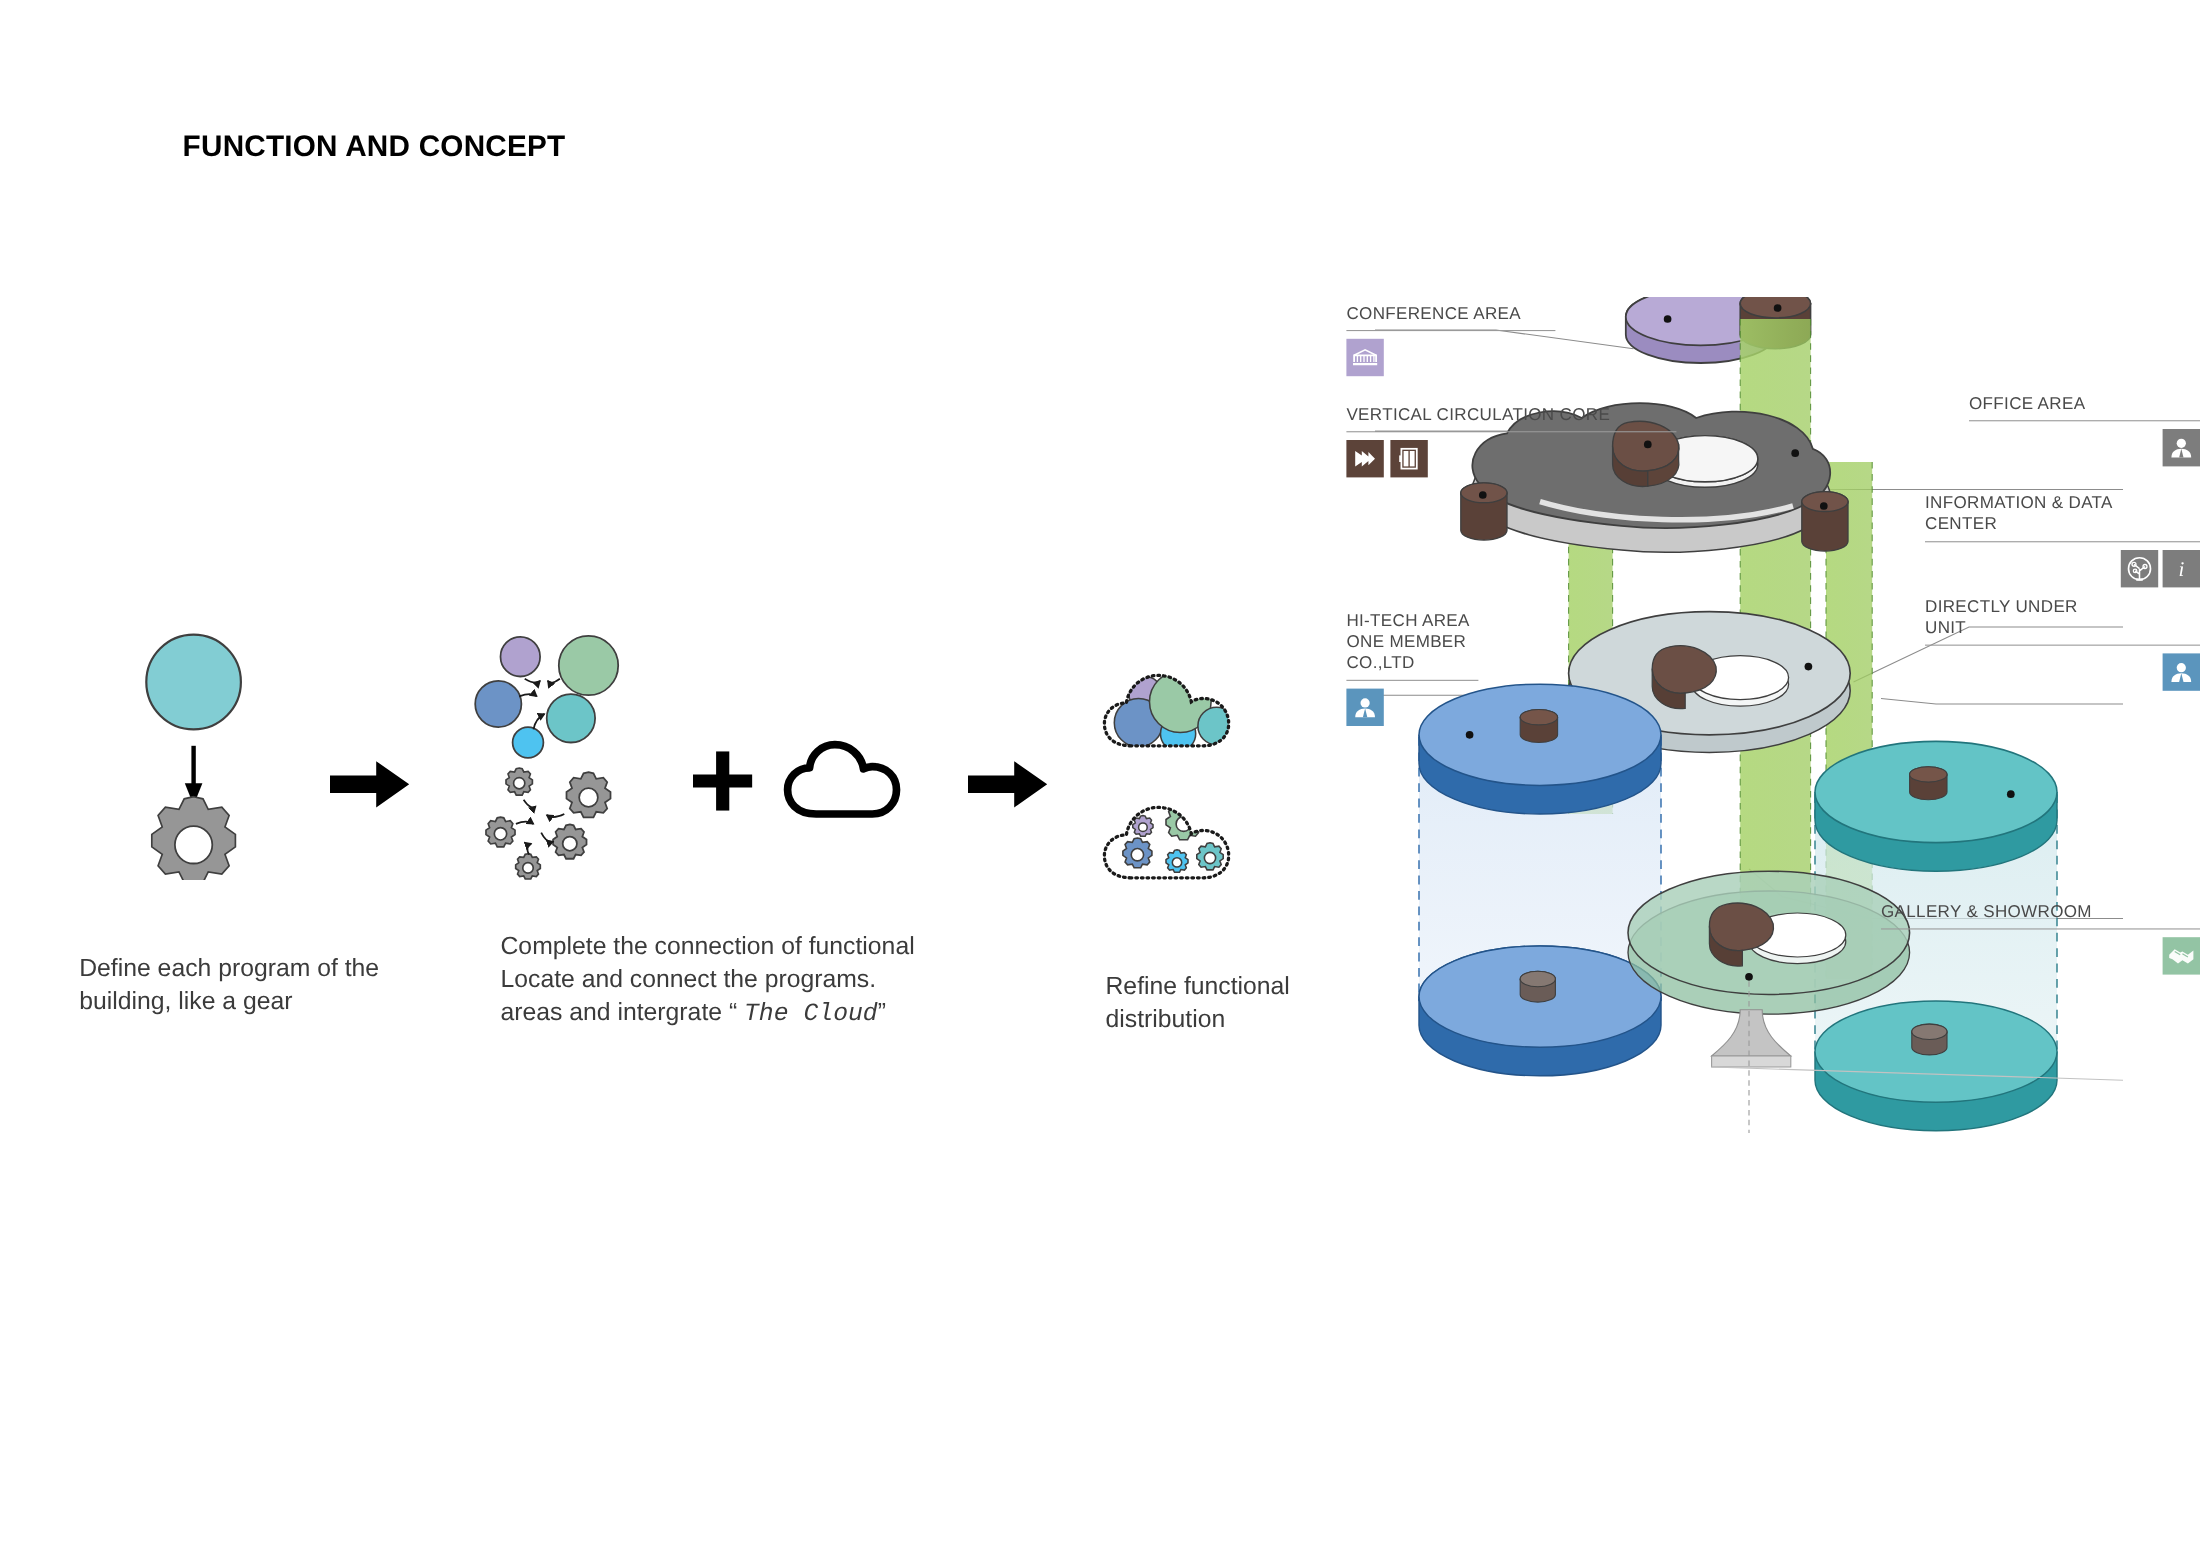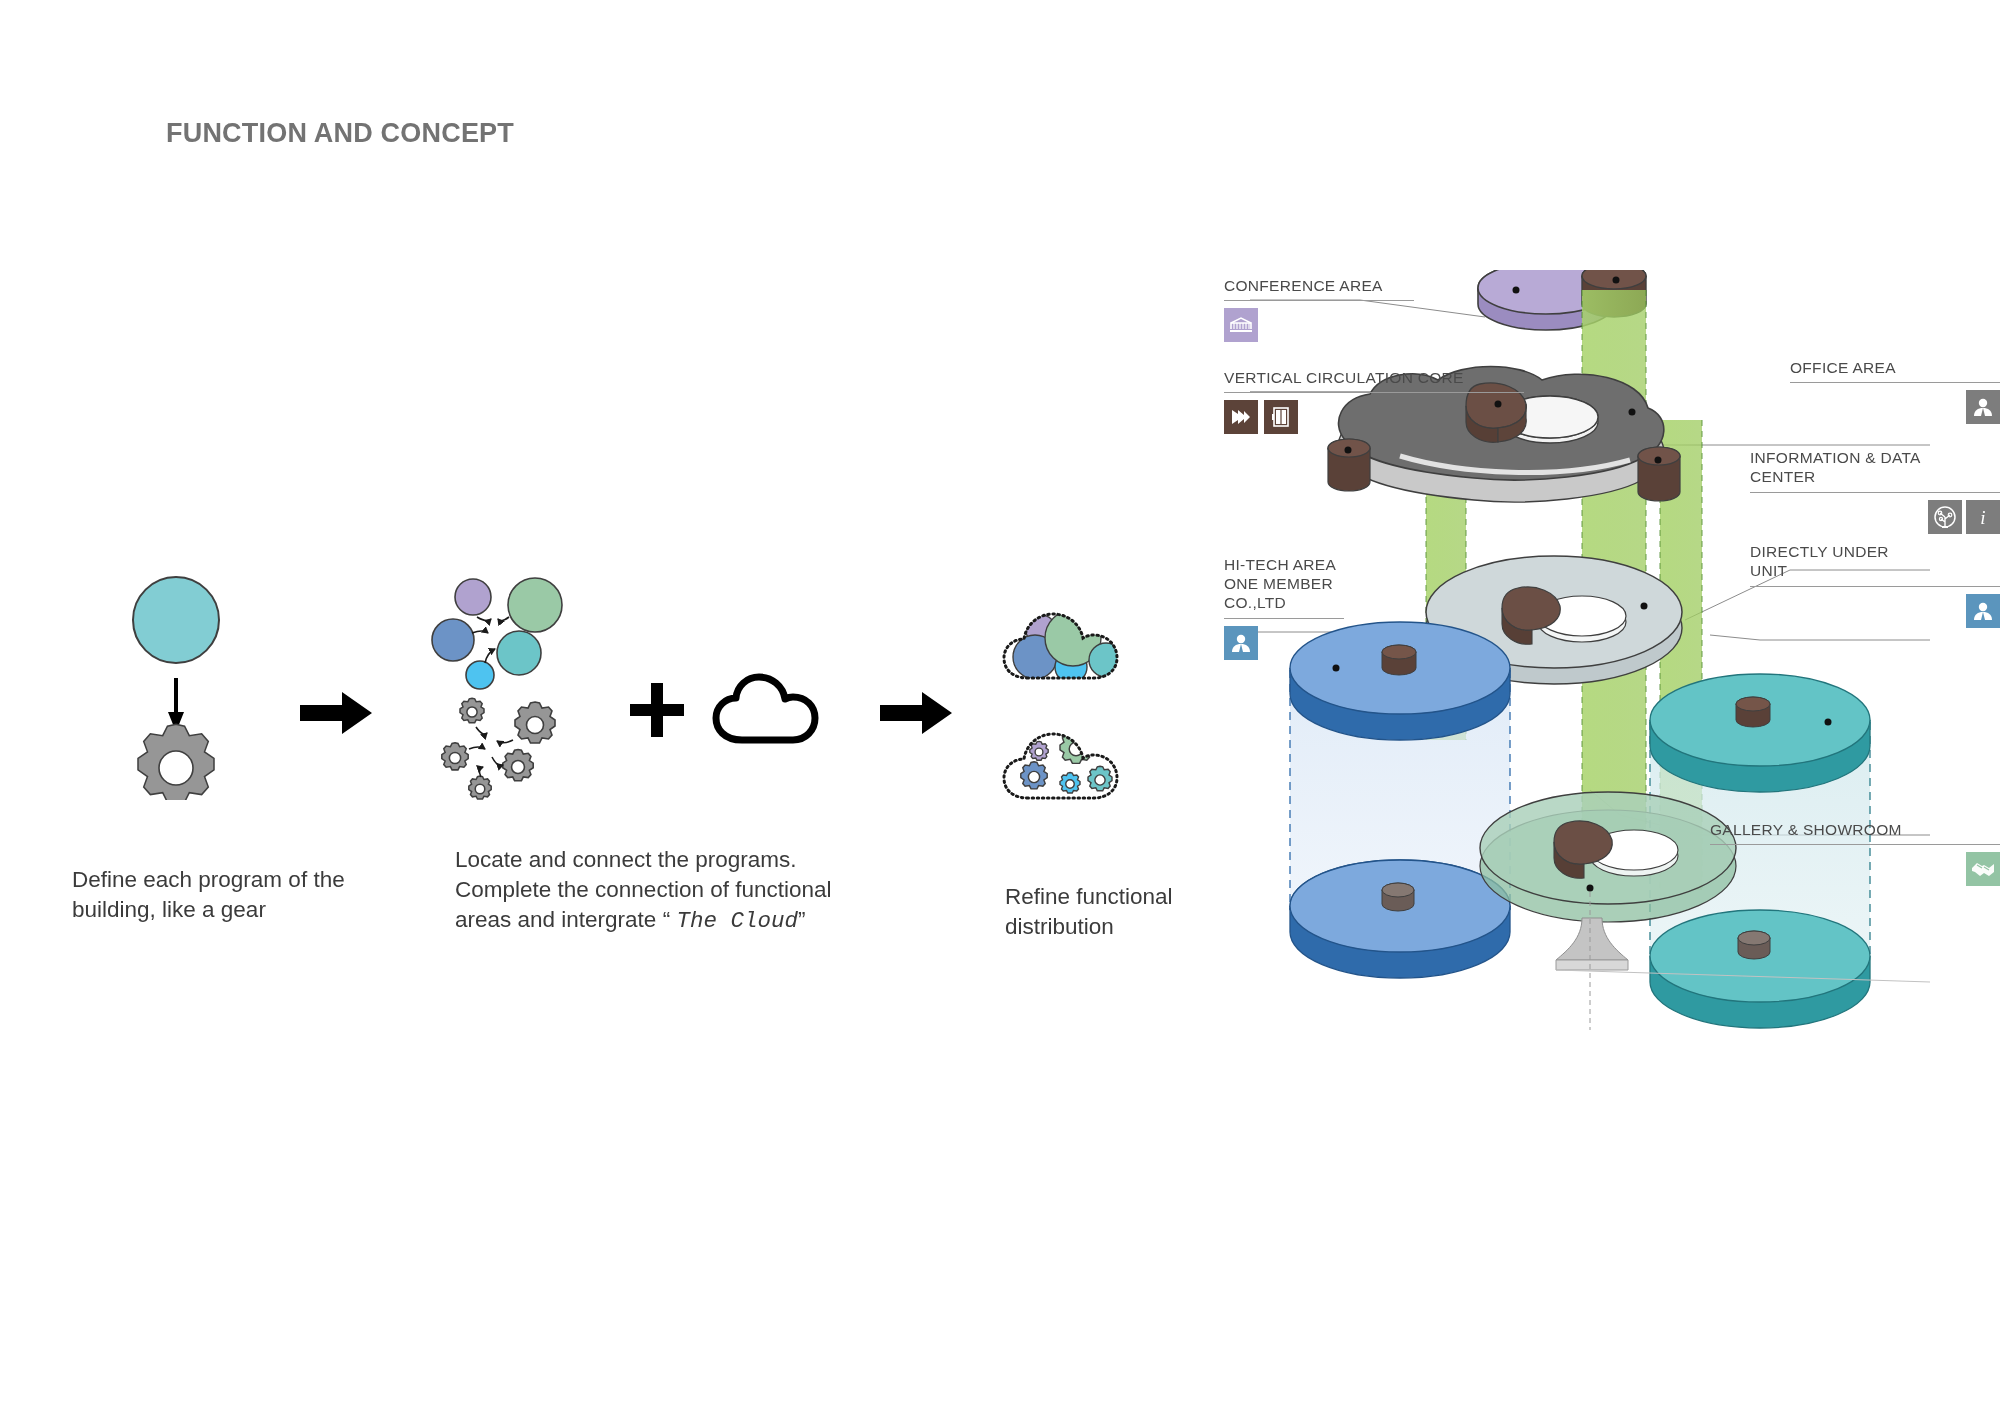--- a/index.html
+++ b/index.html
@@ -18,21 +18,21 @@
   }
 
   
   #page-title {
     position: absolute;
     left: 166px;
     top: 118px;
     font-size: 27px;
     font-weight: bold;
     letter-spacing: 0.2px;
-    color: #737373;
+    color: #000000;
     white-space: nowrap;
   }
 
   
   #concept-strip {
     position: absolute;
     left: 0;
     top: 0;
     width: 1250px;
     height: 1000px;
@@ -189,22 +189,22 @@
     <path d="M21,0 L33,0 L33,21 L54,21 L54,33 L33,33 L33,54 L21,54 L21,33 L0,33 L0,21 L21,21 Z" fill="#000"></path>
   </svg>
 
   <svg class="stage-svg" style="left:710px; top:655px;" width="130" height="95" viewBox="0 0 130 95">
     <path d="M32,85 C14,85 6,74 6,63 C6,52 15,43 26,43 C27,31 37,22 49,22
              C62,22 73,31 75,44 C77,43 80,42 83,42 C96,42 105,51 105,63
              C105,75 96,85 83,85 Z" fill="#ffffff" stroke="#000" stroke-width="7" stroke-linejoin="round"></path>
   </svg>
 
   <div class="step-caption" style="left:455px; top:845px; width:420px;">
+    <div>Complete the connection of functional</div>
     <div>Locate and connect the programs.</div>
-    <div>Complete the connection of functional</div>
     <div>
       <span>areas and intergrate “ </span><span class="em">The Cloud</span><span>”</span>
     </div>
   </div>
 
   <svg class="arrow-glyph" style="left:880px; top:690px;" width="74" height="46" viewBox="0 0 74 46">
     <path d="M0,15 L42,15 L42,2 L72,23 L42,44 L42,31 L0,31 Z" fill="#000"></path>
   </svg>
 
   <svg class="stage-svg" style="left:995px; top:600px;" width="160" height="220" viewBox="0 0 160 220">

